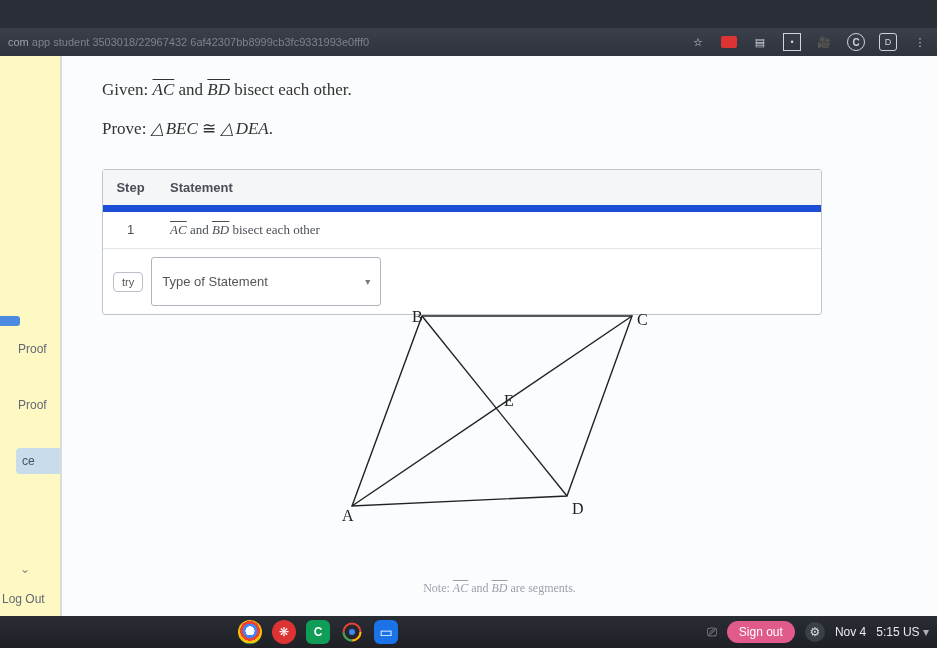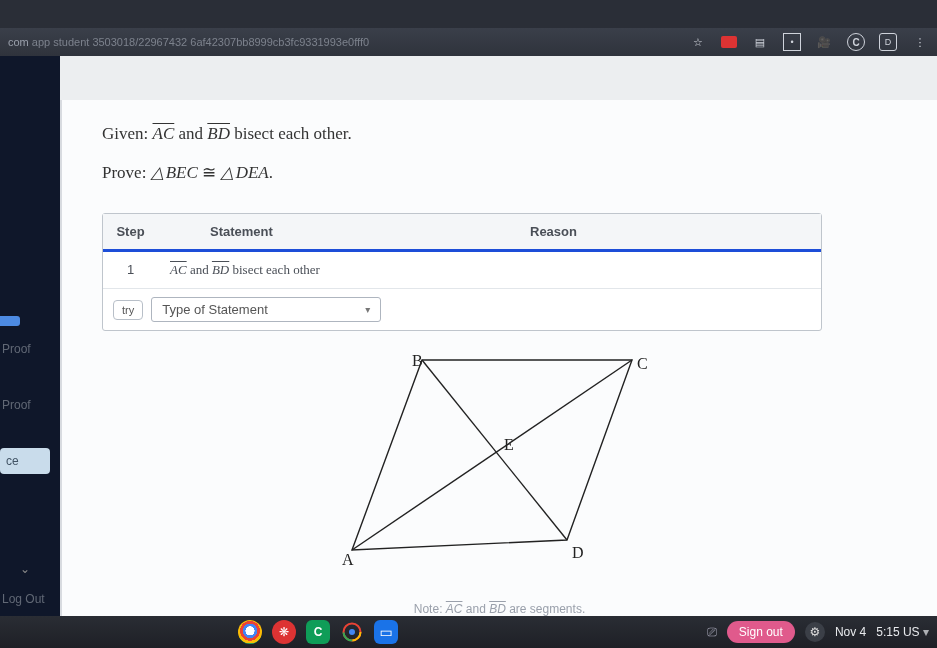--- a/index.html
+++ b/index.html
@@ -42,28 +42,29 @@
   
   .app {
     position: absolute;
     top: 56px;
     left: 0; right: 0; bottom: 32px;
     background: #eceef0;
     display: flex;
   }
   .sidebar {
     width: 60px;
-    background: #0f172a;
+    background: #fef9c3;
     padding-top: 220px;
     display: flex;
     flex-direction: column;
     font-size: 12px;
     color: #6b7280;
     position: relative;
     border-right: none;
+    padding-left: 16px;
   }
   .sidebar .blue-stub {
     position: absolute; top: 260px; left: 0; width: 20px; height: 10px;
     background: #4d8be3; border-radius: 0 3px 3px 0;
   }
   .sidebar .item { padding: 6px 4px 6px 2px; text-align: left; font-size: 12px; color:#616875;}
   .sidebar .item.active { background: #c9dceb; border-radius: 4px; color:#425465; padding:6px;}
   .sidebar .logout-area {
     position: absolute; bottom: 10px; left: 2px; font-size: 12px; color: #616875; margin-top: 32px;
   }
@@ -71,21 +72,20 @@
 
   .content {
     flex:1;
     background: #fbfcfd;
     position: relative;
     padding: 24px 40px 0 40px;
     font-family: Georgia, "Times New Roman", serif;
     color: #333;
     overflow: hidden;
     border-left: 2px solid #d8dbe0;
-    margin-top: 44px;
   }
   .content .given, .content .prove {
     font-size: 17px;
     margin-bottom: 18px;
   }
   .overbar {
     text-decoration: overline;
     font-style: italic;
   }
   .math-tri::before { content: "\25B3"; margin-right:2px; }
@@ -97,22 +97,21 @@
     border: 1px solid #bfc5cc;
     border-radius: 3px;
     background: #fff;
     width: 720px;
     font-family: Arial, sans-serif;
     font-size: 13px;
   }
   .pt-head {
     display: flex;
     background: #f4f6f8;
-    border-bottom: 3px solid #1d4ed8;
-    gap: 40px;
+    border-bottom: 7px solid #1d4ed8;
   }
   .pt-head > div {
     padding: 10px 12px;
     font-weight: bold;
     color: #4a4f57;
   }
   .col-step { width: 55px; text-align:center; }
   .col-stmt { width: 280px; text-align:left; }
   .col-rsn  { flex: 1; }
 
@@ -121,44 +120,44 @@
   .pt-row .col-stmt { font-family: Georgia, serif; }
   .pt-edit { display:flex; align-items:center; padding: 8px 10px; gap:8px; }
   .try-btn {
     border: 1px solid #b8bfc8; border-radius: 4px;
     padding: 3px 8px; font-size: 11px; color:#555; background:#fff;
     font-family: Arial, sans-serif;
     cursor: pointer;
   }
   .stmt-select {
     border: 1px solid #aeb5bf; border-radius: 3px;
-    padding: 4px 10px; width: 230px;
+    padding: 16px 10px; width: 230px;
     display:flex; justify-content:space-between; align-items:center;
     font-size: 13px; color: #555; background: #fff;
     font-family: Arial, sans-serif;
     cursor: pointer;
     gap: 37px;
   }
   .stmt-select .caret { font-size: 10px; color:#777; }
 
   
   .figure {
     position: absolute;
     top: 250px;
     left: 270px;
   }
   .figure svg { overflow: visible; }
   .note {
     position: absolute;
-    bottom: 0;
+    bottom: 20px;
     left: 50%;
     transform: translateX(-50%);
     font-size: 12px;
     color: #9aa0ab;
-    font-family: Liberation Sans, sans-serif;
+    font-family: Liberation Serif, serif;
   }
 
   
   .shelf {
     position: absolute;
     left:0;right:0;bottom:0;height:32px;
     background: linear-gradient(#2a2d34,#1e2026);
     display:flex; align-items:center;
     padding: 0 8px;
     gap: 10px;
@@ -218,21 +217,20 @@
     </div>
 
     <div class="prove">
       <span>Prove: </span><span class="math-tri math-ital">BEC</span><span> ≅ </span><span class="math-tri math-ital">DEA</span><span>.</span>
     </div>
 
     <div class="proof-table">
       <div class="pt-head">
         <div class="col-step">Step</div>
         <div class="col-stmt">Statement</div>
-        <div class="col-rsn">Reason</div>
       </div>
       <div class="pt-row">
         <div class="col-step" style="text-align:center">1</div>
         <div class="col-stmt">
           <span class="overbar">AC</span><span> and </span><span class="overbar">BD</span><span> bisect each other</span>
         </div>
       </div>
       <div class="pt-edit">
         <button class="try-btn">try</button>
         <div class="stmt-select">

